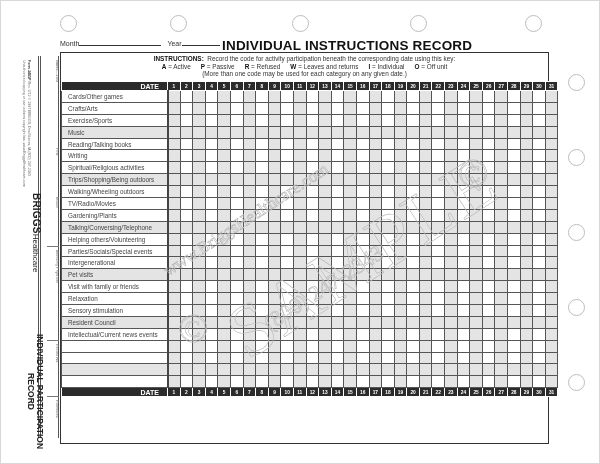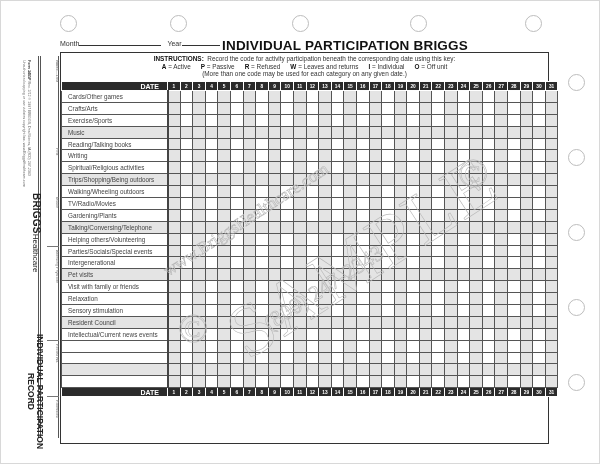--- a/index.html
+++ b/index.html
@@ -80,21 +80,21 @@
 <div class="nf-label" style="top:250px;">Attending Physician</div>
 <div class="namefield" style="top:340px;"></div>
 <div class="nf-label" style="top:344px;">Record No.</div>
 <div class="namefield" style="top:396px;"></div>
 <div class="nf-label" style="top:400px;">Room/Bed</div>
 
 <div class="hdr">
   <span>Month</span><span class="line" style="width:82px;"></span>
   <span style="margin-left:4px;">Year</span><span class="line" style="width:38px;"></span>
 </div>
-<div class="title">INDIVIDUAL PARTICIPATION BRIGGS</div>
+<div class="title">INDIVIDUAL INSTRUCTIONS RECORD</div>
 
 <div class="frame"></div>
 
 <div class="instr">
   <div><b>INSTRUCTIONS:</b>&nbsp; <span>Record the code for activity participation beneath the corresponding date using this key:</span></div>
   <div id="keyline"><span style="margin: 0px 5px;"><b>A</b> <span>= Active</span></span><span style="margin: 0px 5px;"><b>P</b> <span>= Passive</span></span><span style="margin: 0px 5px;"><b>R</b> <span>= Refused</span></span><span style="margin: 0px 5px;"><b>W</b> <span>= Leaves and returns</span></span><span style="margin: 0px 5px;"><b>I</b> <span>= Individual</span></span><span style="margin: 0px 5px;"><b>O</b> <span>= Off unit</span></span></div>
   <div>(More than one code may be used for each category on any given date.)</div>
 </div>
 
 <table class="grid" id="grid">

